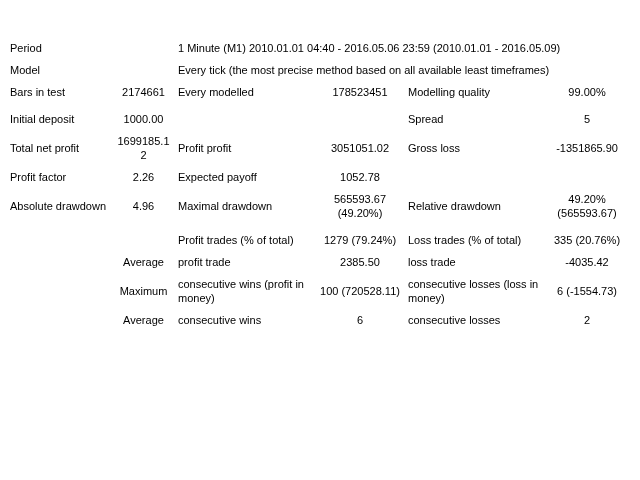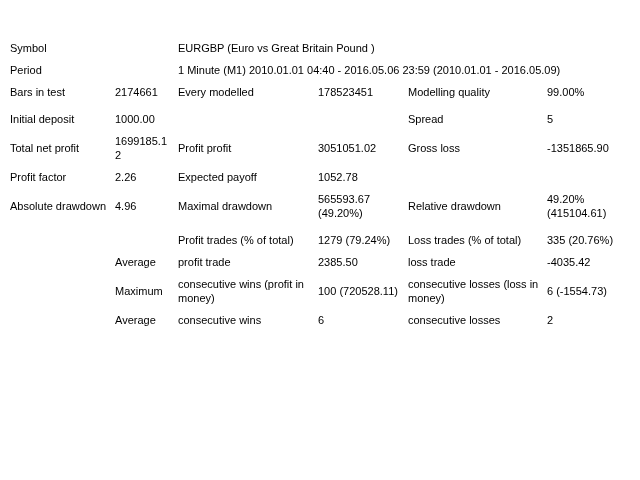--- a/index.html
+++ b/index.html
@@ -8,49 +8,49 @@
     font-family:"Liberation Sans",sans-serif;color:#000000;
   }
   table.report{
     border-collapse:collapse;table-layout:fixed;
     margin:37px 0 0 10px;width:620px;
     font-size:11px;line-height:14px;color:#000000;
   }
   td{padding:4px 3px;vertical-align:middle;overflow:hidden;word-wrap:break-word;}
   td:first-child{padding-left:0;}
   td.lab{text-align:left;}
-  td.val{text-align:left;}
+  td.val{text-align:center;}
   tr.sp td{padding:0;height:5px;line-height:5px;font-size:1px;}
 </style>
 </head>
 <body>
 
 <table class="report">
   <colgroup>
     <col style="width:102px">
       <col style="width:63px">
       <col style="width:140px">
     <col style="width:90px">
       <col style="width:139px">
       <col style="width:86px">
   </colgroup>
 
   <tbody>
-      <tr>
-    <td class="lab">Symbol</td>
-    <td class="val"></td>
-    <td class="lab" colspan="4">EURGBP (Euro vs Great Britain Pound )</td>
-  </tr>
 
   <tr>
     <td class="lab">Period</td>
     <td class="val"></td>
     <td class="lab" colspan="4">1 Minute (M1) 2010.01.01 04:40 - 2016.05.06 23:59 (2010.01.01 - 2016.05.09)</td>
   </tr>
 
+  <tr>
+    <td class="lab">Model</td>
+    <td class="val"></td>
+    <td class="lab" colspan="4">Every tick (the most precise method based on all available least timeframes)</td>
+  </tr>
 
   <tr>
     <td class="lab">Bars in test</td>
     <td class="val">2174661</td>
     <td class="lab">Every modelled</td>
     <td class="val">178523451</td>
     <td class="lab">Modelling quality</td>
     <td class="val">99.00%</td>
   </tr>
 
@@ -85,21 +85,21 @@
     <td class="lab"></td>
     <td class="val"></td>
   </tr>
 
   <tr>
     <td class="lab">Absolute drawdown</td>
     <td class="val">4.96</td>
     <td class="lab">Maximal drawdown</td>
     <td class="val">565593.67 (49.20%)</td>
     <td class="lab">Relative drawdown</td>
-    <td class="val">49.20% (415104.61)</td>
+    <td class="val">49.20% (565593.67)</td>
   </tr>
 
   <tr class="sp">
         <td colspan="6"></td>
       </tr>
 
 
   <tr>
     <td class="lab"></td>
     <td class="val"></td>

